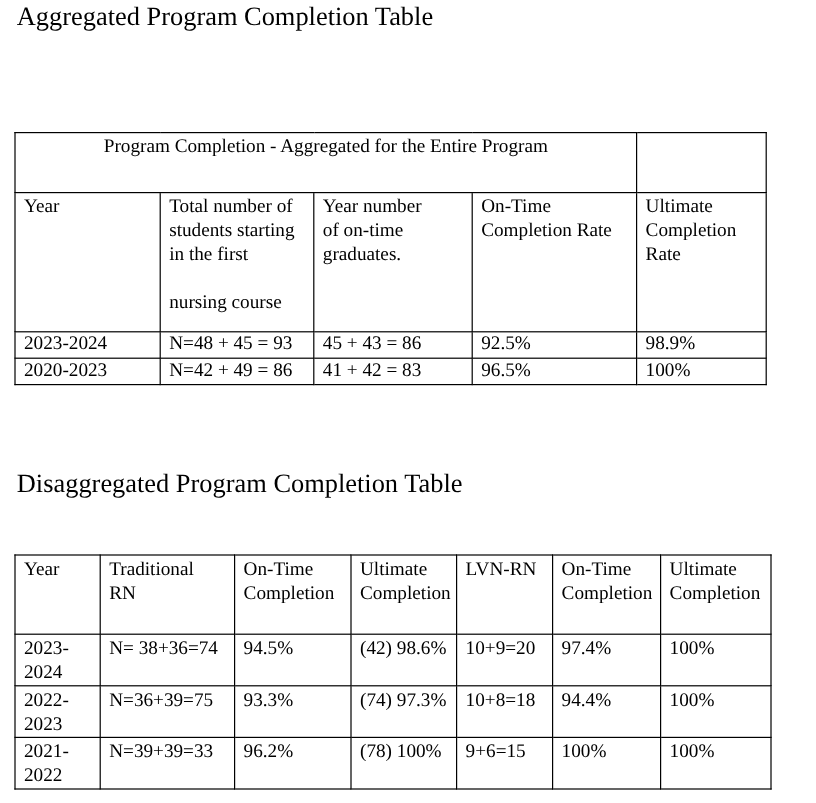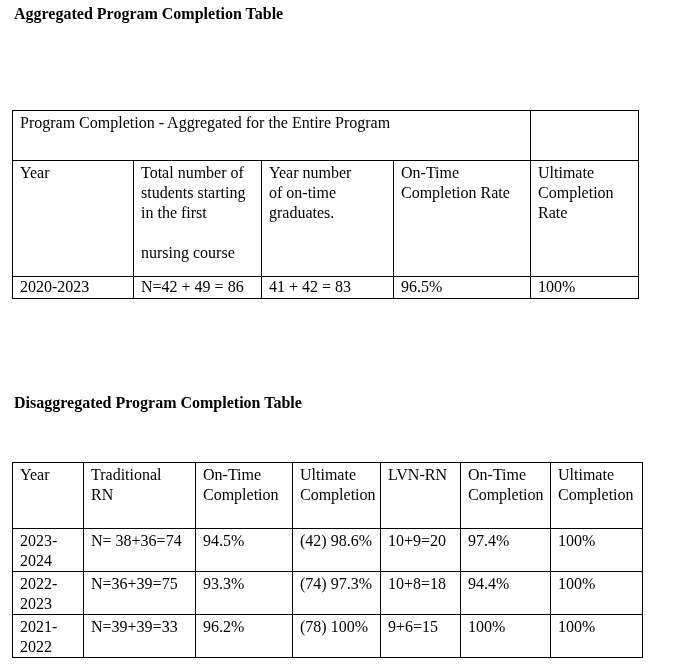--- a/index.html
+++ b/index.html
@@ -8,22 +8,22 @@
     background: #ffffff;
     width: 680px;
     height: 669px;
     font-family: "Liberation Serif", serif;
     color: #000000;
     position: relative;
   }
   .doc-title {
     position: absolute;
     left: 14px;
-    font-size: 16px;
-    font-weight: bold;
+    font-size: 22px;
+    font-weight: normal;
     line-height: 20px;
     white-space: nowrap;
   }
   #title-aggregated { top: 4px; }
   #title-disaggregated { top: 393px; }
 
   table {
     position: absolute;
     border-collapse: collapse;
     table-layout: fixed;
@@ -34,20 +34,21 @@
   td {
     border: 1px solid #000000;
     font-size: 16px;
     line-height: 20px;
     vertical-align: top;
     padding: 2px 7px 0 7px;
     white-space: pre-line;
     overflow: hidden;
   }
   .caption-cell {
+    text-align: center;
   }
   #aggregated-table tr.caption-row { height: 50px; }
   #aggregated-table tr.header-row  { height: 116px; }
   #aggregated-table tr.data-row    { height: 22px; }
   #aggregated-table tr.data-row td { padding-top: 0; }
 
   #disaggregated-table tr.header-row { height: 66px; }
   #disaggregated-table tr.data-row   { height: 41px; }
 </style>
 </head>
@@ -76,20 +77,27 @@
 
 nursing course</td>
     <td>Year number
 of on-time
 graduates.</td>
     <td>On-Time
 Completion Rate</td>
     <td>Ultimate
 Completion
 Rate</td>
+  </tr>
+  <tr class="data-row">
+    <td>2023-2024</td>
+    <td>N=48 + 45 = 93</td>
+    <td>45 + 43 = 86</td>
+    <td>92.5%</td>
+    <td>98.9%</td>
   </tr>
   <tr class="data-row">
     <td>2020-2023</td>
     <td>N=42 + 49 = 86</td>
     <td>41 + 42 = 83</td>
     <td>96.5%</td>
     <td>100%</td>
   </tr>
 </tbody>
   </table>

